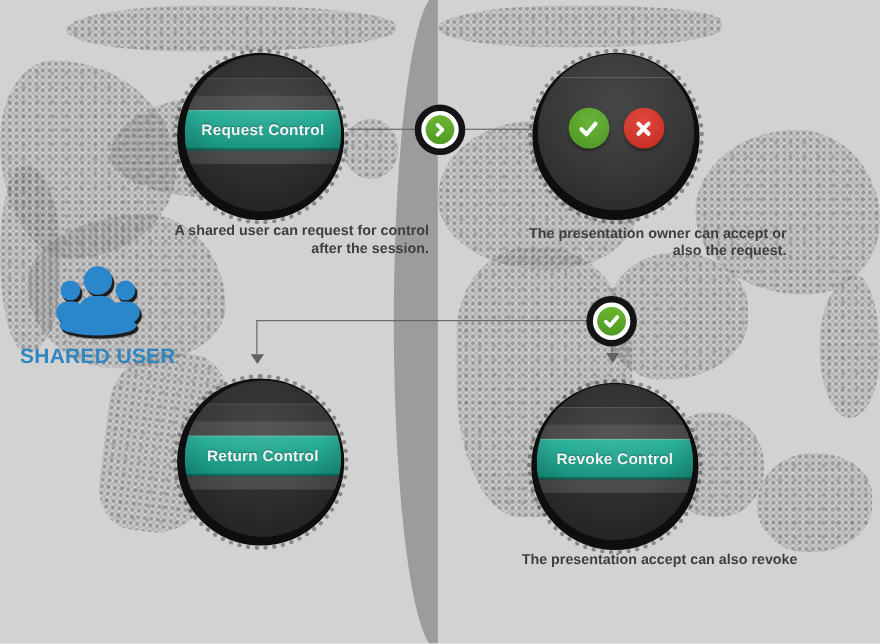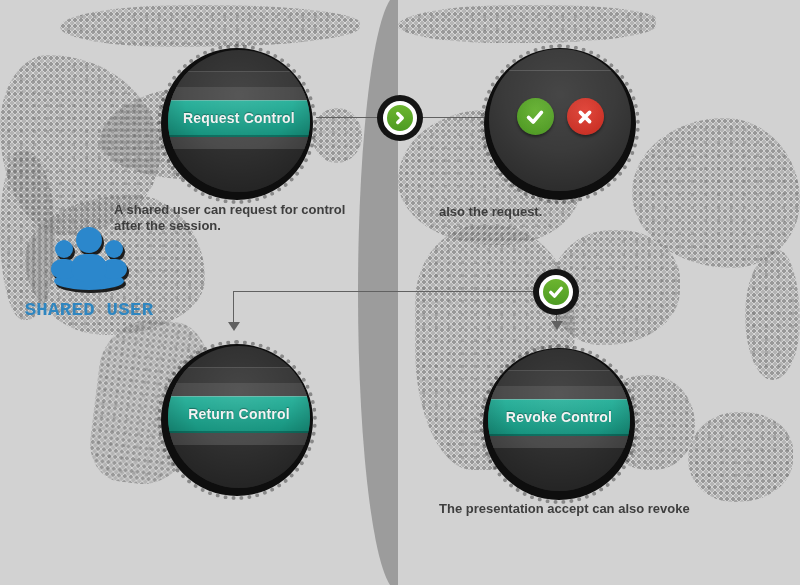--- a/index.html
+++ b/index.html
@@ -67,22 +67,22 @@
   .round-btn.red{background:radial-gradient(circle at 50% 35%, #e04337, #c32a1f);}
   .round-btn svg{width:22px; height:22px;}
   
   .medallion{position:absolute; width:46px; height:46px; border-radius:50%;
     background:#141414; z-index:6; display:flex; align-items:center; justify-content:center;}
   .med-core{width:34px; height:34px; border-radius:50%; border:4px solid #ffffff;
     background:linear-gradient(#6cb52f,#4d9b22); box-sizing:border-box;
     display:flex; align-items:center; justify-content:center;}
   .med-core svg{width:18px; height:18px;}
   
-  .caption{position:absolute; z-index:4; text-align:left;
-    font-size:13px; font-weight:700; color:#3e3e3e; line-height:16px;padding-left:24px;}
+  .caption{position:absolute; z-index:4; text-align:right;
+    font-size:13px; font-weight:700; color:#3e3e3e; line-height:16px;}
   .caption span{display:block;}
   
   .actor{position:absolute; z-index:4; text-align:center;}
   .actor svg{filter:drop-shadow(2px 3px 0 rgba(12,12,12,.9));}
   .actor-label{margin-top:3px; font-size:19px; font-weight:700; letter-spacing:.3px;}
   .actor-label.blue{color:#2f86c0;}
   .actor-label.orange{color:#d44f28;}
 </style>
 </head>
 <body>
@@ -188,27 +188,28 @@
         <path d="M5 12.5 L10 17.5 L19 7" stroke="#ffffff" stroke-width="4.5" fill="none" stroke-linecap="round" stroke-linejoin="round"></path>
       </svg>
     </div>
   </div>
 
   <div class="caption" style="left:90px;top:202px;width:300px;">
     <span>A shared user can request for control</span>
     <span>after the session.</span>
   </div>
   <div class="caption" style="left:415px;top:204px;width:300px;">
+    <span>The presentation owner can accept or</span>
     <span>also the request.</span>
   </div>
   <div class="caption" style="left:415px;top:501px;width:310px;">
     <span>The presentation accept can also revoke</span>
   </div>
 
-  <div class="actor" style="left:10px;top:225px;width:158px;font-family:Liberation Mono, monospace;">
+  <div class="actor" style="left:10px;top:240px;width:158px;">
     <svg width="92" height="66" viewBox="0 0 92 66">
       <g fill="#2b87cc">
         <ellipse cx="46" cy="56" rx="35" ry="9"></ellipse>
         <circle cx="21" cy="24" r="9"></circle>
         <rect x="8" y="34" width="26" height="20" rx="11"></rect>
         <circle cx="71" cy="24" r="9"></circle>
         <rect x="58" y="34" width="26" height="20" rx="11"></rect>
         <circle cx="46" cy="15" r="13"></circle>
         <rect x="28" y="29" width="36" height="28" rx="14"></rect>
       </g>

